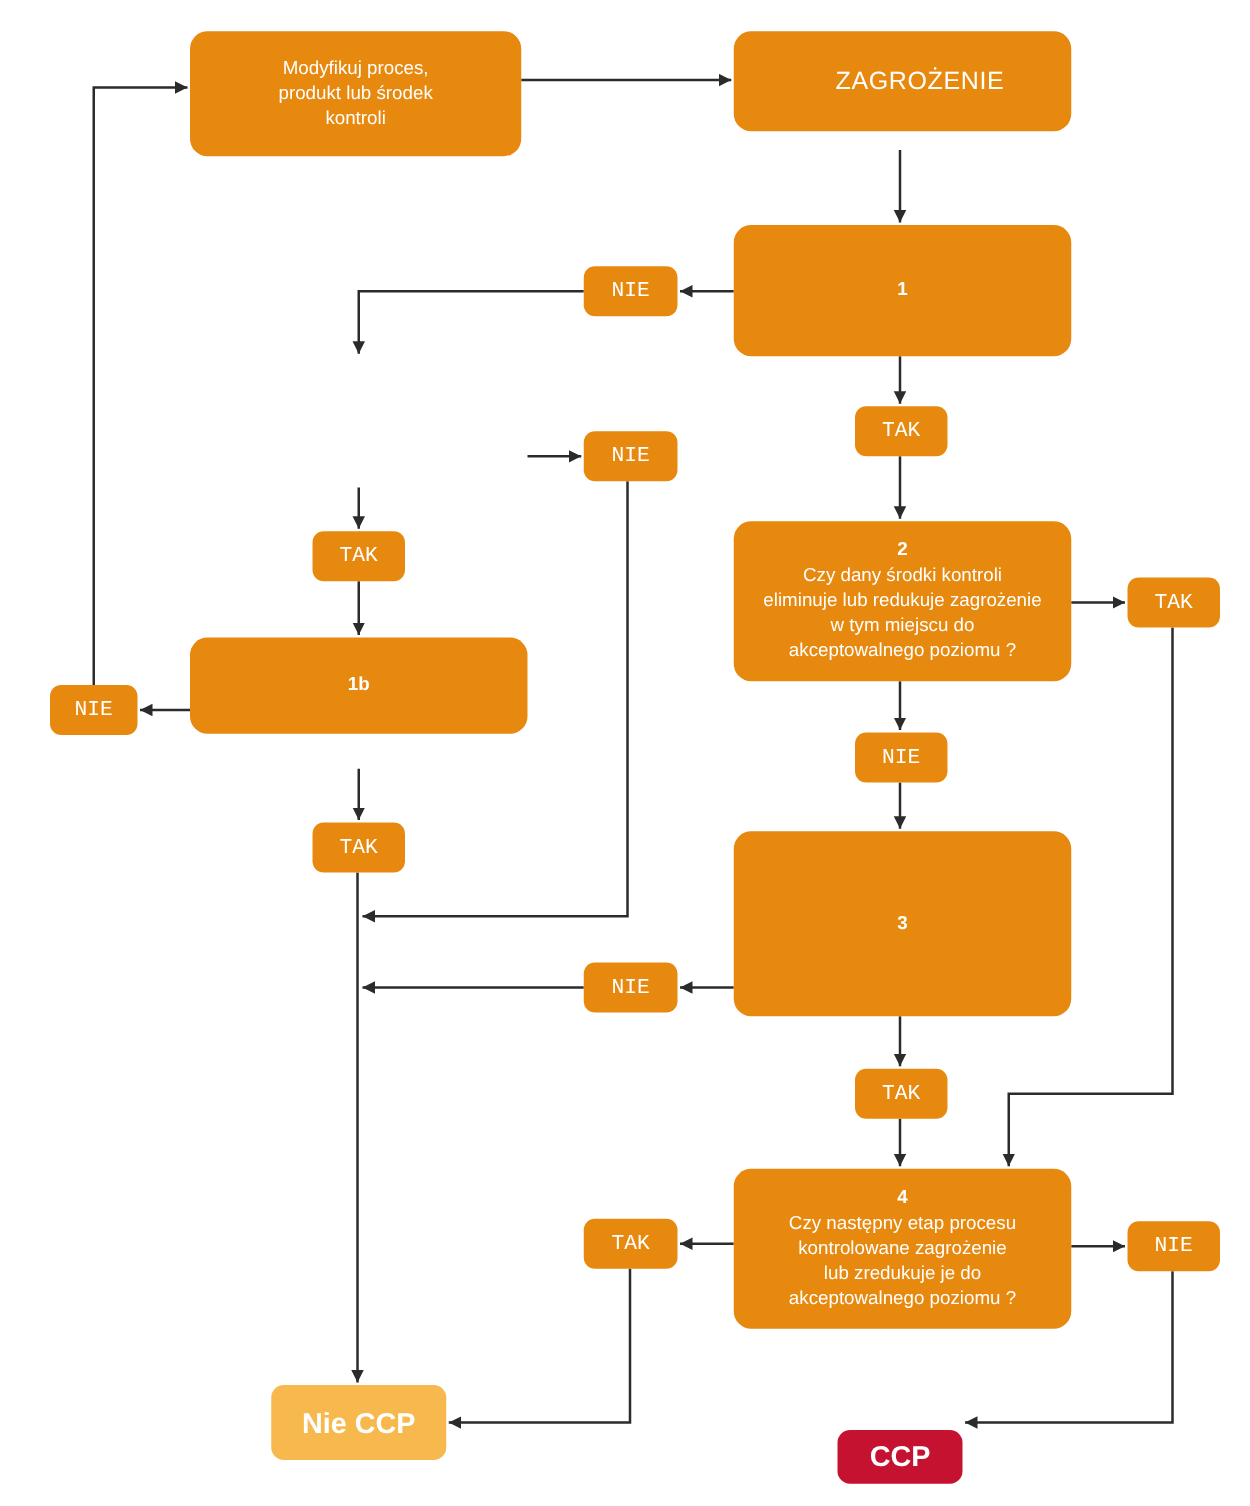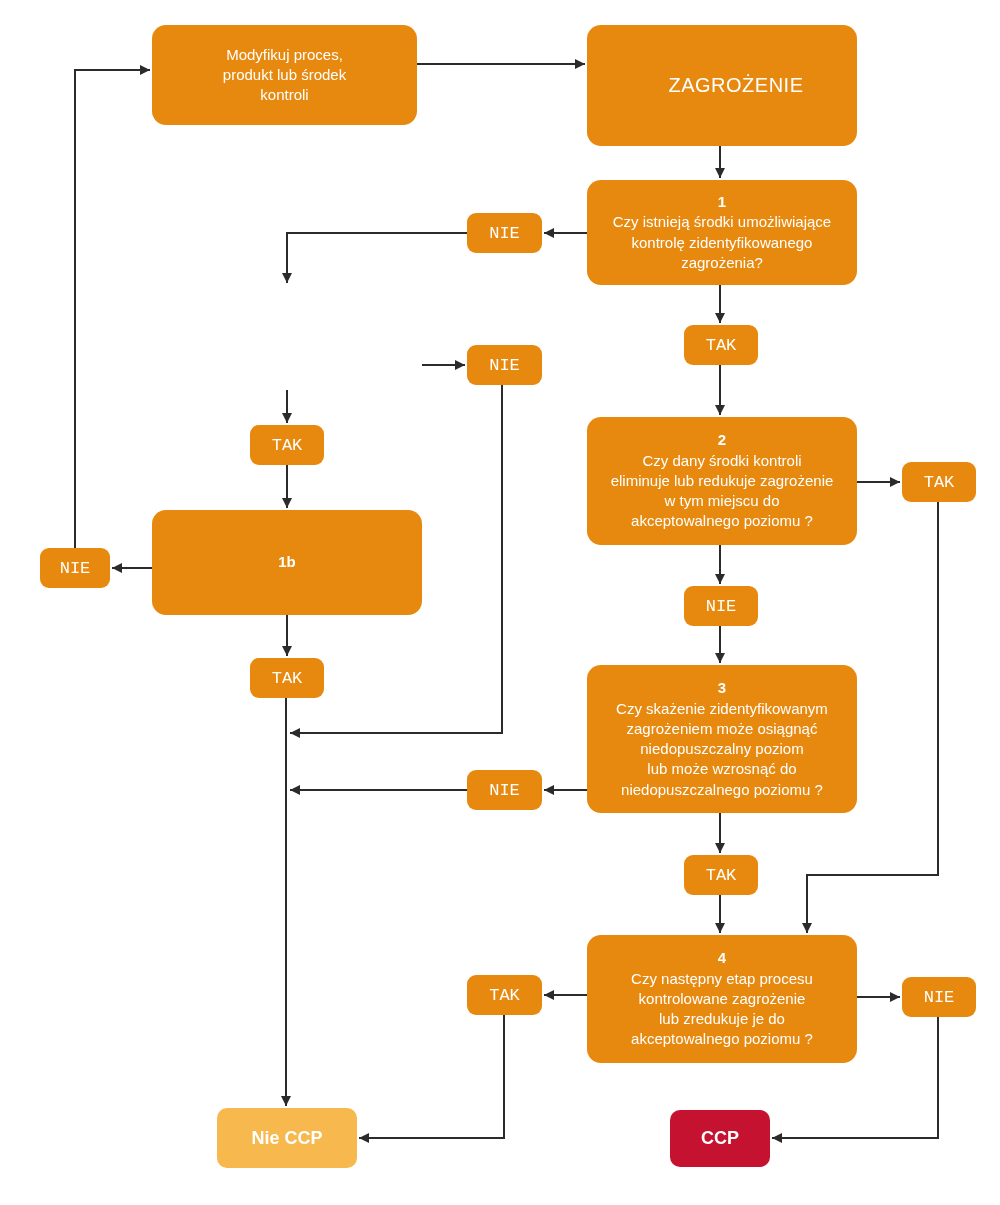--- a/index.html
+++ b/index.html
@@ -46,21 +46,21 @@
   }
 
   .endbox {
     position: absolute;
     color: var(--text, #ffffff);
     border-radius: 10px;
     display: flex;
     align-items: center;
     justify-content: center;
     font-weight: bold;
-    font-size: 18px;
+    font-size: 23px;
   }
   .endbox.not-ccp { background: var(--box-light, #F7B84E); }
   .endbox.ccp     { background: var(--box-red, #C51230); }
 </style>
 </head>
 <body>
 
 <div class="canvas">
 
   <svg id="arrows" width="1000" height="1205" viewBox="0 0 1000 1205">
@@ -96,69 +96,61 @@
     <polyline points="845,997 888,997" marker-end="url(#ah)"></polyline>
     <polyline points="926,1017 926,1138 760,1138" marker-end="url(#ah)"></polyline>
   </svg>
 
   <div class="node" style="left:140px; top:25px; width:265px; height:100px;">
     <div class="body">Modyfikuj proces,
 produkt lub środek
 kontroli</div>
   </div>
 
-  <div class="node" style="left:575px; top:25px; width:270px; height:121px;padding-left:38px;">
+  <div class="node" style="left:575px; top:25px; width:270px; height:80px;padding-left:38px;">
     <div class="title">ZAGROŻENIE</div>
   </div>
 
   <div class="node" style="left:575px; top:180px; width:270px; height:105px;">
     <div class="num">1</div>
-    <div class="body">Czy istnieją środki umożliwiające
-kontrolę zidentyfikowanego
-zagrożenia?</div>
   </div>
   <div class="tag" style="left:455px; top:213px; width:75px; height:40px;">NIE</div>
   <div class="tag" style="left:672px; top:325px; width:74px; height:40px;">TAK</div>
 
   <div class="tag" style="left:455px; top:345px; width:75px; height:40px;">NIE</div>
   <div class="tag" style="left:238px; top:425px; width:74px; height:40px;">TAK</div>
 
-  <div class="node" style="left:140px; top:510px; width:270px; height:105px;">
+  <div class="node" style="left:140px; top:510px; width:270px; height:77px;">
     <div class="num">1b</div>
   </div>
   <div class="tag" style="left:28px; top:548px; width:70px; height:40px;">NIE</div>
   <div class="tag" style="left:238px; top:658px; width:74px; height:40px;">TAK</div>
 
   <div class="node" style="left:575px; top:417px; width:270px; height:128px;">
     <div class="num">2</div>
     <div class="body">Czy dany środki kontroli
 eliminuje lub redukuje zagrożenie
 w tym miejscu do
 akceptowalnego poziomu ?</div>
   </div>
   <div class="tag" style="left:890px; top:462px; width:74px; height:40px;">TAK</div>
   <div class="tag" style="left:672px; top:586px; width:74px; height:40px;">NIE</div>
 
   <div class="node" style="left:575px; top:665px; width:270px; height:148px;">
     <div class="num">3</div>
-    <div class="body">Czy skażenie zidentyfikowanym
-zagrożeniem może osiągnąć
-niedopuszczalny poziom
-lub może wzrosnąć do
-niedopuszczalnego poziomu ?</div>
   </div>
   <div class="tag" style="left:455px; top:770px; width:75px; height:40px;">NIE</div>
   <div class="tag" style="left:672px; top:855px; width:74px; height:40px;">TAK</div>
 
   <div class="node" style="left:575px; top:935px; width:270px; height:128px;">
     <div class="num">4</div>
     <div class="body">Czy następny etap procesu
 kontrolowane zagrożenie
 lub zredukuje je do
 akceptowalnego poziomu ?</div>
   </div>
   <div class="tag" style="left:455px; top:975px; width:75px; height:40px;">TAK</div>
   <div class="tag" style="left:890px; top:977px; width:74px; height:40px;">NIE</div>
 
   <div class="endbox not-ccp" style="left:205px; top:1108px; width:140px; height:60px;">Nie CCP</div>
-  <div class="endbox ccp" style="left:658px; top:1110px; width:100px; height:57px;">CCP</div>
+  <div class="endbox ccp" style="left:658px; top:1144px; width:100px; height:43px;">CCP</div>
 
 </div>
 
 </body></html>

